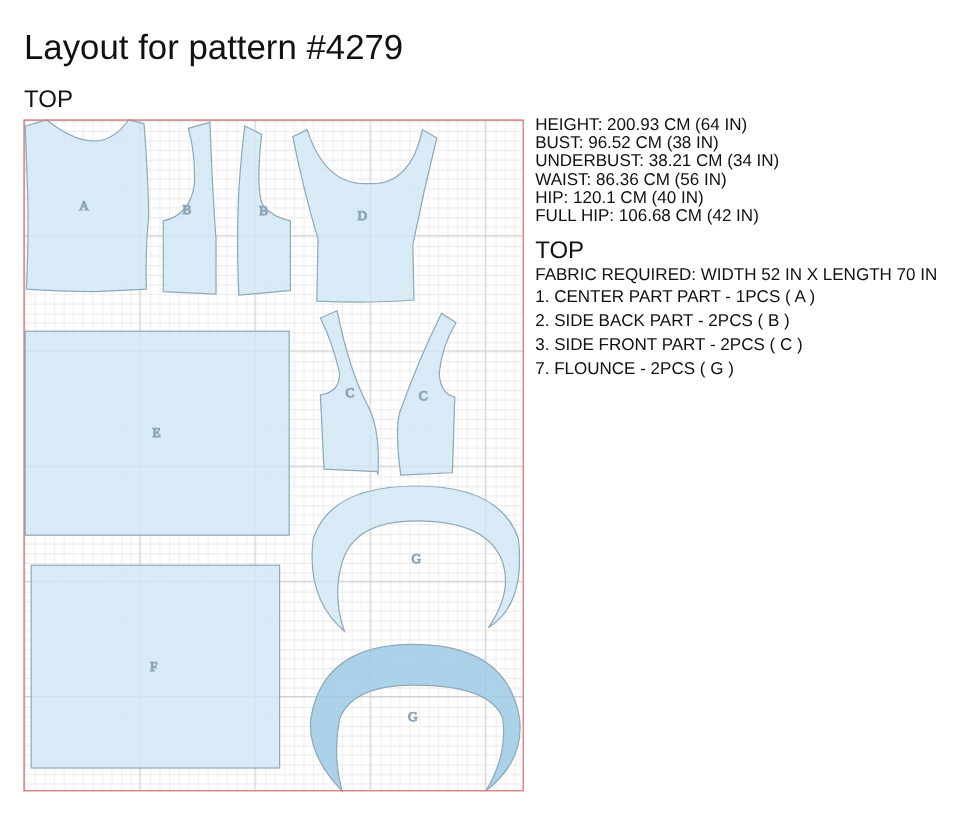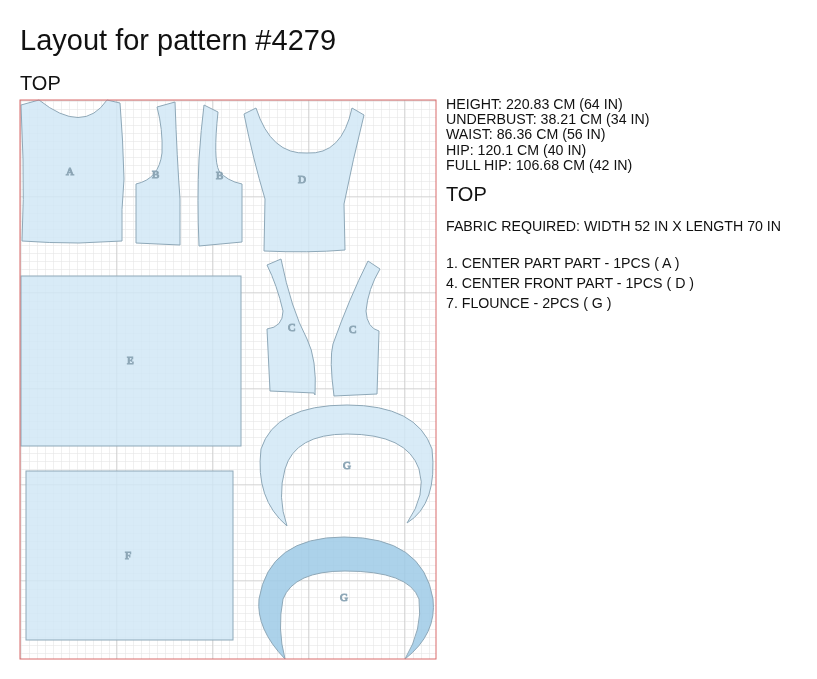--- a/index.html
+++ b/index.html
@@ -13,22 +13,22 @@
   }
   .section-title {
     position: absolute; left: 20px; top: 72px; margin: 0;
     font-size: 20px; font-weight: normal; line-height: 22px;
   }
   .layout-canvas { position: absolute; left: 19px; top: 99px; }
   .info-panel { position: absolute; left: 446px; top: 97px; width: 371px; }
   .measurements { font-size: 14.2px; line-height: 15.2px; }
   .measurements div { white-space: nowrap; }
   .info-title { font-size: 20px; line-height: 22px; margin-top: 10px; }
-  .fabric-req { font-size: 14.2px; line-height: 18px; margin-top: 12px; white-space: nowrap; }
-  .parts-list { font-size: 14.2px; line-height: 20px; margin-top: 18px; }
+  .fabric-req { font-size: 14.2px; line-height: 18px; margin-top: 0px; white-space: nowrap; }
+  .parts-list { font-size: 14.2px; line-height: 20px; margin-top: 0; }
   .parts-list div { white-space: nowrap; }
   svg text { font-family: "Liberation Serif", serif; font-size: 11px; fill: #333333; }
 </style>
 </head>
 <body>
 
 <h1 class="page-title">Layout for pattern #4279</h1>
 <h2 class="section-title">TOP</h2>
 
 <svg class="layout-canvas" width="419" height="562" viewBox="0 0 419 562" xmlns="http://www.w3.org/2000/svg">
@@ -98,26 +98,28 @@
       <path fill="#9ecae6" fill-opacity="0.85" d="M 266 560 Q 237 530 240 500 Q 250 438 325 438 Q 404 438 414 500 Q 418 535 386 560 Q 404 530 400 500 Q 390 472 326 472 Q 275 472 264 500 Q 258 530 266 560 Z"></path>
       <text x="321" y="502">G</text>
     </g>
   </g>
 
   <rect x="1" y="1" width="416" height="559" fill="none" stroke="#d96b6b" stroke-width="1"></rect>
 </svg>
 
 <div class="info-panel">
   <div class="measurements">
-    <div>HEIGHT: 220.83 CM (64 IN)</div>
+    <div>HEIGHT: 200.93 CM (64 IN)</div>
+    <div>BUST: 96.52 CM (38 IN)</div>
     <div>UNDERBUST: 38.21 CM (34 IN)</div>
     <div>WAIST: 86.36 CM (56 IN)</div>
     <div>HIP: 120.1 CM (40 IN)</div>
     <div>FULL HIP: 106.68 CM (42 IN)</div>
   </div>
   <div class="info-title">TOP</div>
   <div class="fabric-req">FABRIC REQUIRED: WIDTH 52 IN X LENGTH 70 IN</div>
   <div class="parts-list">
     <div>1. CENTER PART PART - 1PCS ( A )</div>
-    <div>4. CENTER FRONT PART - 1PCS ( D )</div>
+    <div>2. SIDE BACK PART - 2PCS ( B )</div>
+    <div>3. SIDE FRONT PART - 2PCS ( C )</div>
     <div>7. FLOUNCE - 2PCS ( G )</div>
   </div>
 </div>
 
 </body></html>

